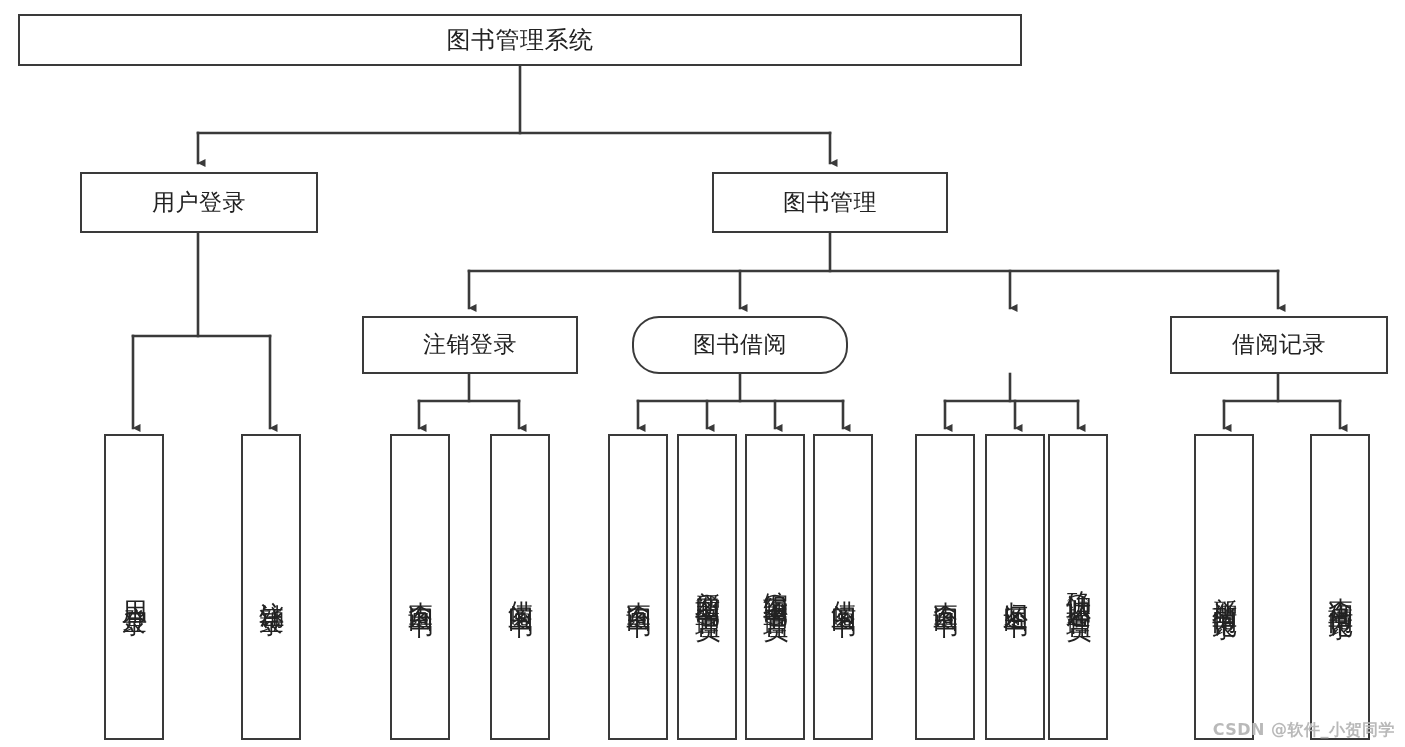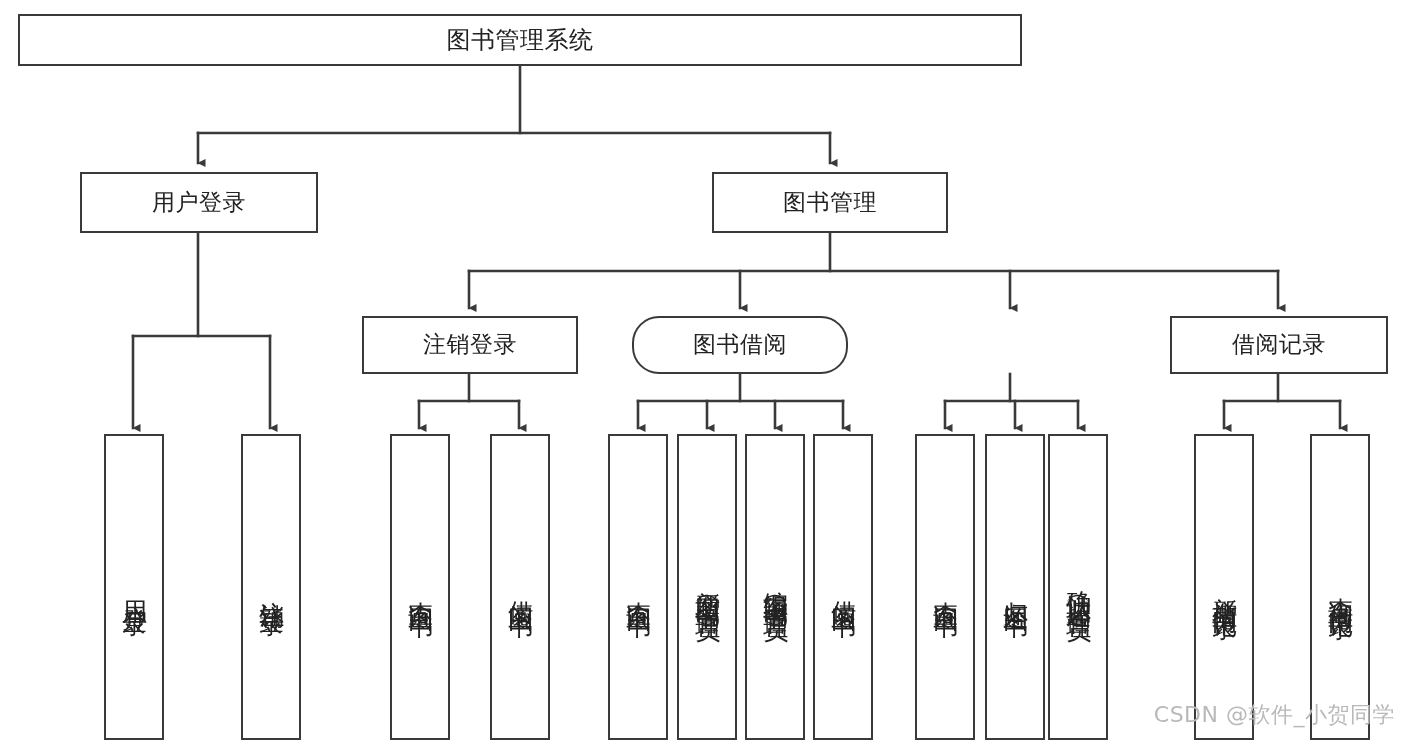--- a/index.html
+++ b/index.html
@@ -61,26 +61,27 @@
     writing-mode: vertical-rl;
     text-orientation: upright;
     font-size: 25px;
     line-height: 1.05;
     letter-spacing: 4px;
     white-space: nowrap;
   }
   #watermark {
     position: absolute;
     right: 10px;
-    bottom: 17px;
-    font-size: 22px;
+    bottom: 6px;
+    font-size: 16px;
     color: #b9b9b9;
     letter-spacing: 0.5px;
     z-index: 5;
     white-space: nowrap;
+    font-weight: bold;
   }
 </style>
 </head>
 <body>
 
 <div id="diagram-root">
 
   <svg id="edges-layer" viewBox="0 0 1405 747" width="1405" height="747" xmlns="http://www.w3.org/2000/svg">
     <defs>
       <marker id="arrowhead" markerWidth="9" markerHeight="9" refX="4.2" refY="8" orient="auto" markerUnits="userSpaceOnUse">

